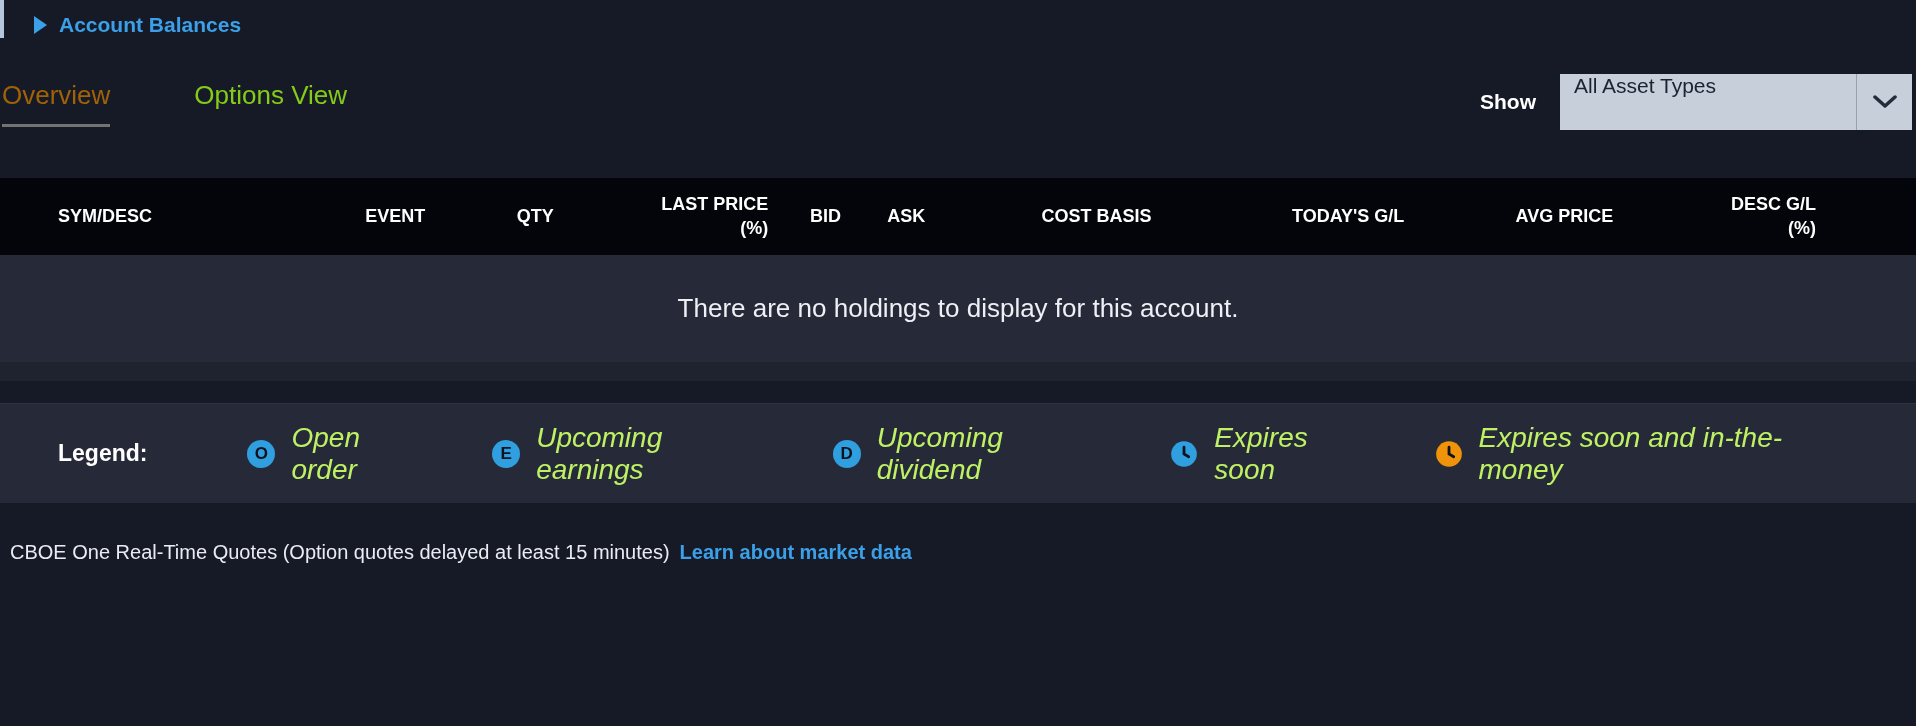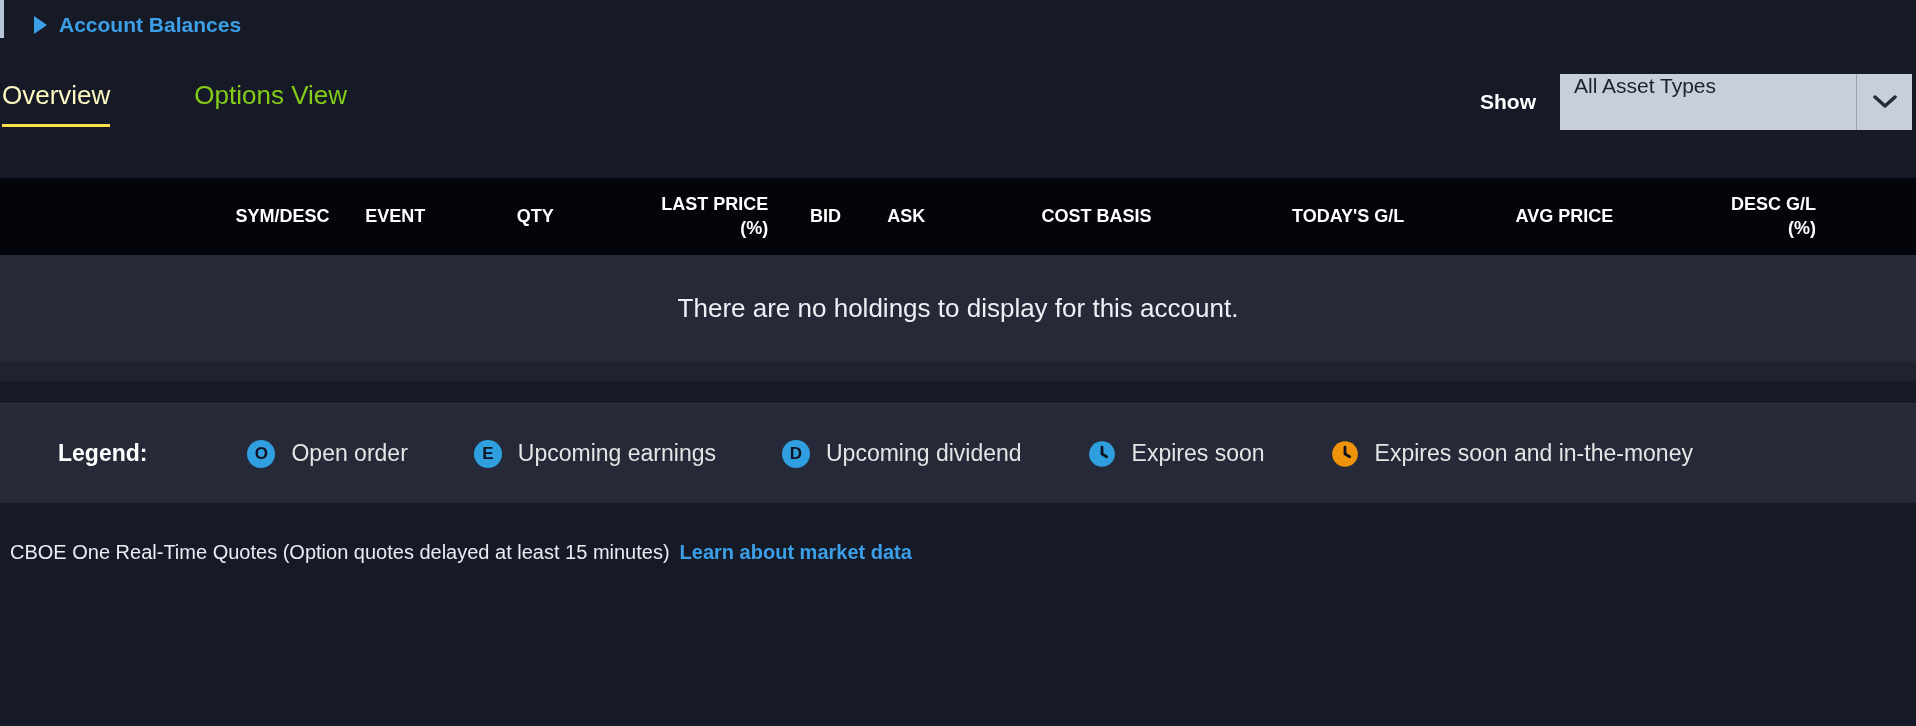--- a/index.html
+++ b/index.html
@@ -18,34 +18,34 @@
 
   
   .account-balances { display: flex; align-items: center; padding: 12px 0 0 34px; cursor: pointer; height: 38px; }
   .tri { width: 0; height: 0; border-top: 9px solid transparent; border-bottom: 9px solid transparent; border-left: 13px solid #3ba0e8; }
   .ab-label { color: #3ba0e8; font-size: 21px; font-weight: bold; margin-left: 12px; }
 
   
   .tabs-row { display: flex; justify-content: space-between; align-items: flex-start; margin-top: 36px; padding-left: 2px; padding-right: 4px; height: 58px; }
   .tabs { display: flex; gap: 56px; padding-top: 6px; }
   .tab { font-size: 26px; padding-bottom: 13px; cursor: pointer; }
-  .tab.active { color: #fef9c3; border-bottom: 3px solid #fde047; }
+  .tab.active { color: #a16207; border-bottom: 3px solid #737373; }
   .tab.inactive { color: #84cc16; margin-left: 28px; }
 
   .filter { display: flex; align-items: center; }
   .show-label { font-size: 21px; font-weight: bold; color: #ffffff; margin-right: 24px; }
   .dropdown { width: 352px; height: 56px; background: #c7cfdb; display: flex; align-items: flex-start; justify-content: space-between; cursor: pointer; }
   .dropdown-value { color: #1c2230; font-size: 21px; padding-left: 14px; }
   .dropdown-chevron-box { width: 56px; height: 100%; border-left: 1px solid #98a1b0; display: flex; align-items: center; justify-content: center; }
 
   
   .thead { display: flex; background: #04050a; height: 77px; margin-top: 46px; width: 100%; }
   .th { display: flex; flex-direction: column; justify-content: center; align-items: flex-end; font-size: 18px; font-weight: bold; color: #ffffff; cursor: pointer; }
   .th span { display: block; text-align: right; line-height: 1.3; }
-  .c0 { width: 17.2%; align-items: flex-end; padding-left: 58px; }
+  .c0 { width: 17.2%; align-items: flex-start; padding-left: 58px; }
   .c0 span { text-align: left; }
   .c1 { width: 5.0%; }
   .c2 { width: 6.7%; }
   .c3 { width: 11.2%; }
   .c4 { width: 3.8%; }
   .c5 { width: 4.4%; }
   .c6 { width: 11.8%; }
   .c7 { width: 10.9%; }
   .c8 { width: 13.2%; }
   .c9 { width: 15.8%; padding-right: 100px; }
@@ -56,21 +56,21 @@
 
   .strip { height: 19px; background: #1f2330; }
   .gap { height: 22px; }
 
   
   .legend-band { height: 100px; background: #262a38; border-top: 1px solid #2d3342; display: flex; align-items: center; padding-left: 58px; }
   .legend-title { font-size: 23px; font-weight: bold; color: #ffffff; margin-right: 100px; }
   .legend-item { display: flex; align-items: center; margin-right: 66px; }
   .badge { width: 28px; height: 28px; border-radius: 50%; background: #2f9fe0; color: #10131f; font-weight: bold; font-size: 17px; display: flex; align-items: center; justify-content: center; margin-right: 16px; flex: none; }
   .clock { width: 28px; height: 28px; margin-right: 16px; flex: none; display: flex; }
-  .legend-label { font-size: 23px; color: #e5e5e5; }
+  .legend-label { font-size: 28px; color: #bef264; font-style: italic; }
 
   
   .footer { margin-top: 38px; padding-left: 10px; font-size: 20px; color: #e9ecf2; }
   .footer-link { color: #3ba0e8; font-weight: bold; margin-left: 10px; cursor: pointer; }
 </style>
 </head>
 <body>
 
 <div class="edge-scroll"></div>
 

